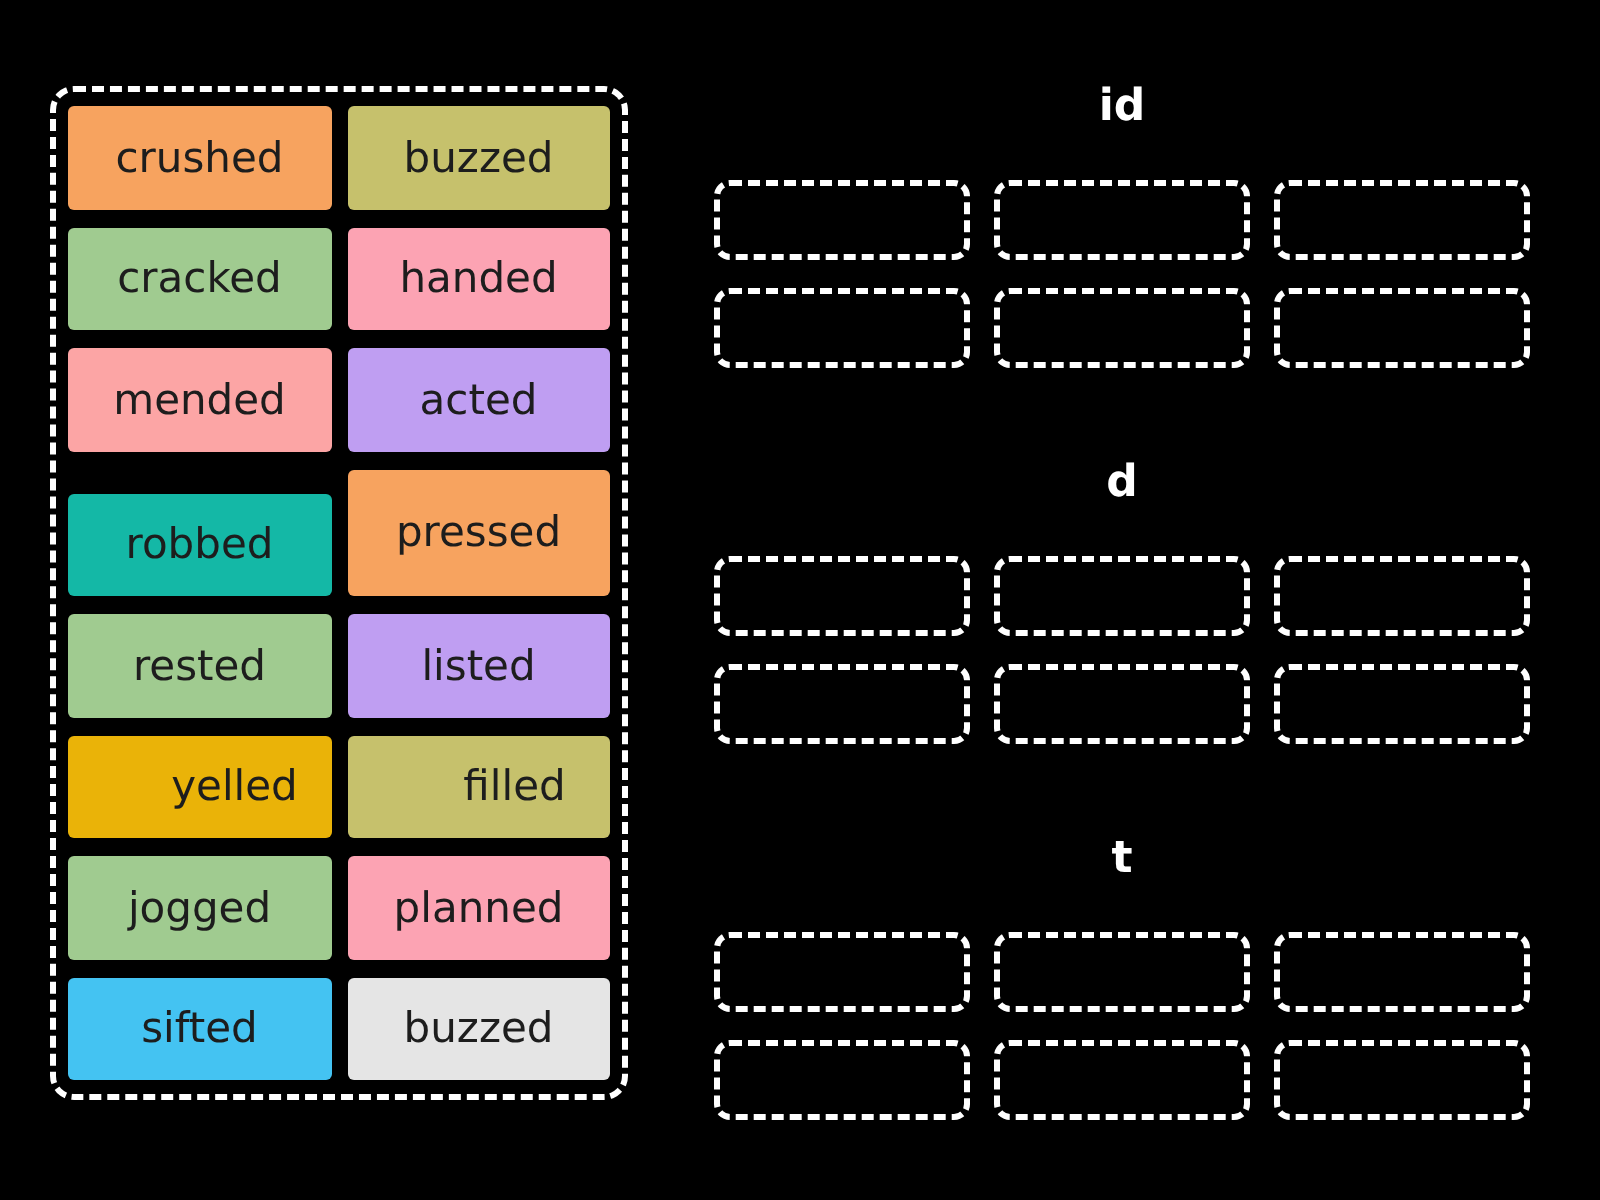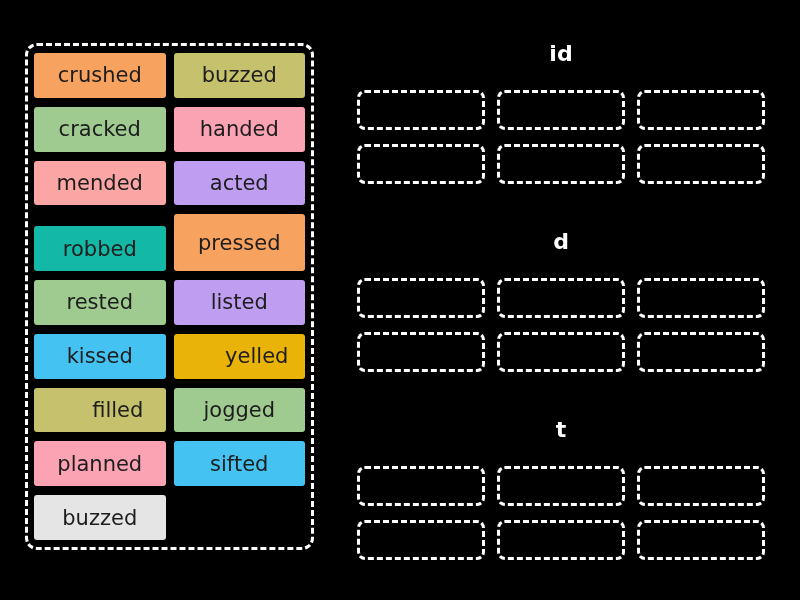--- a/index.html
+++ b/index.html
@@ -70,21 +70,20 @@
   <div class="tile" style="background: rgb(247, 163, 95);">crushed</div>
   <div class="tile" style="background: rgb(198, 193, 108);">buzzed</div>
   <div class="tile" style="background: rgb(160, 203, 144);">cracked</div>
   <div class="tile" style="background: rgb(252, 163, 179);">handed</div>
   <div class="tile" style="background: #fca5a5;">mended</div>
   <div class="tile" style="background: rgb(191, 158, 242);">acted</div>
   <div class="tile" style="background: #14b8a6; margin-top: 12px;">robbed</div>
   <div class="tile" style="background: rgb(247, 163, 95);">pressed</div>
   <div class="tile" style="background: rgb(160, 203, 144);">rested</div>
   <div class="tile" style="background: rgb(191, 158, 242);">listed</div>
-  <div class="tile" style="background: rgb(68, 195, 242);">kissed</div>
   <div class="tile" style="background: #eab308; padding-left: 35px;">yelled</div>
   <div class="tile" style="background: rgb(198, 193, 108); padding-left: 36px;">filled</div>
   <div class="tile" style="background: rgb(160, 203, 144);">jogged</div>
   <div class="tile" style="background: rgb(252, 163, 179); text-align: center;">planned</div>
   <div class="tile" style="background: rgb(68, 195, 242);">sifted</div>
   <div class="tile" style="background: #e5e5e5;">buzzed</div>
 </div>
 
 <div class="groups">
 

